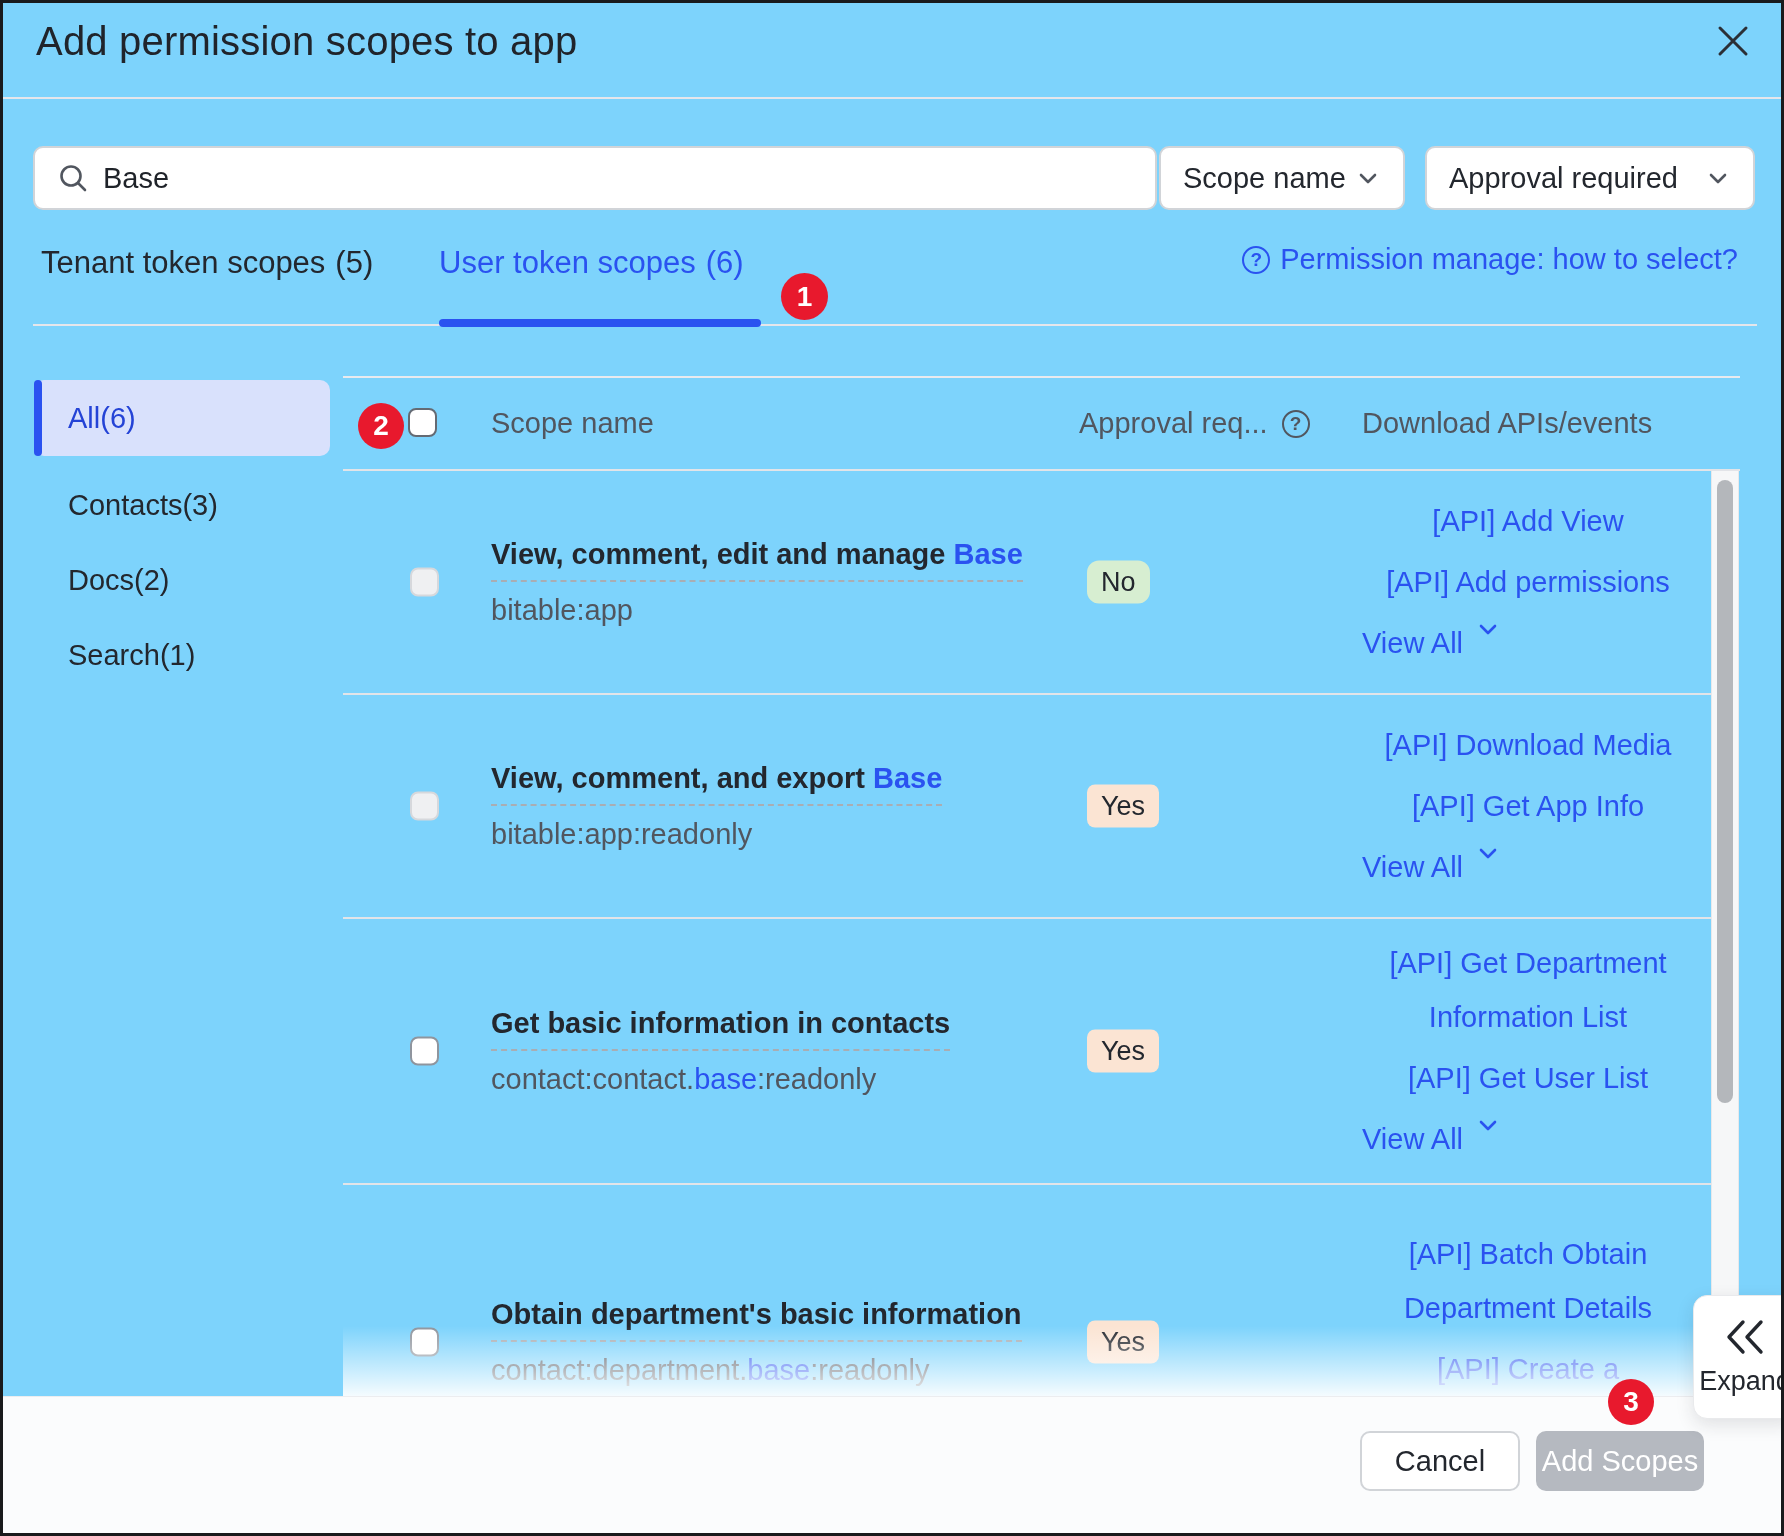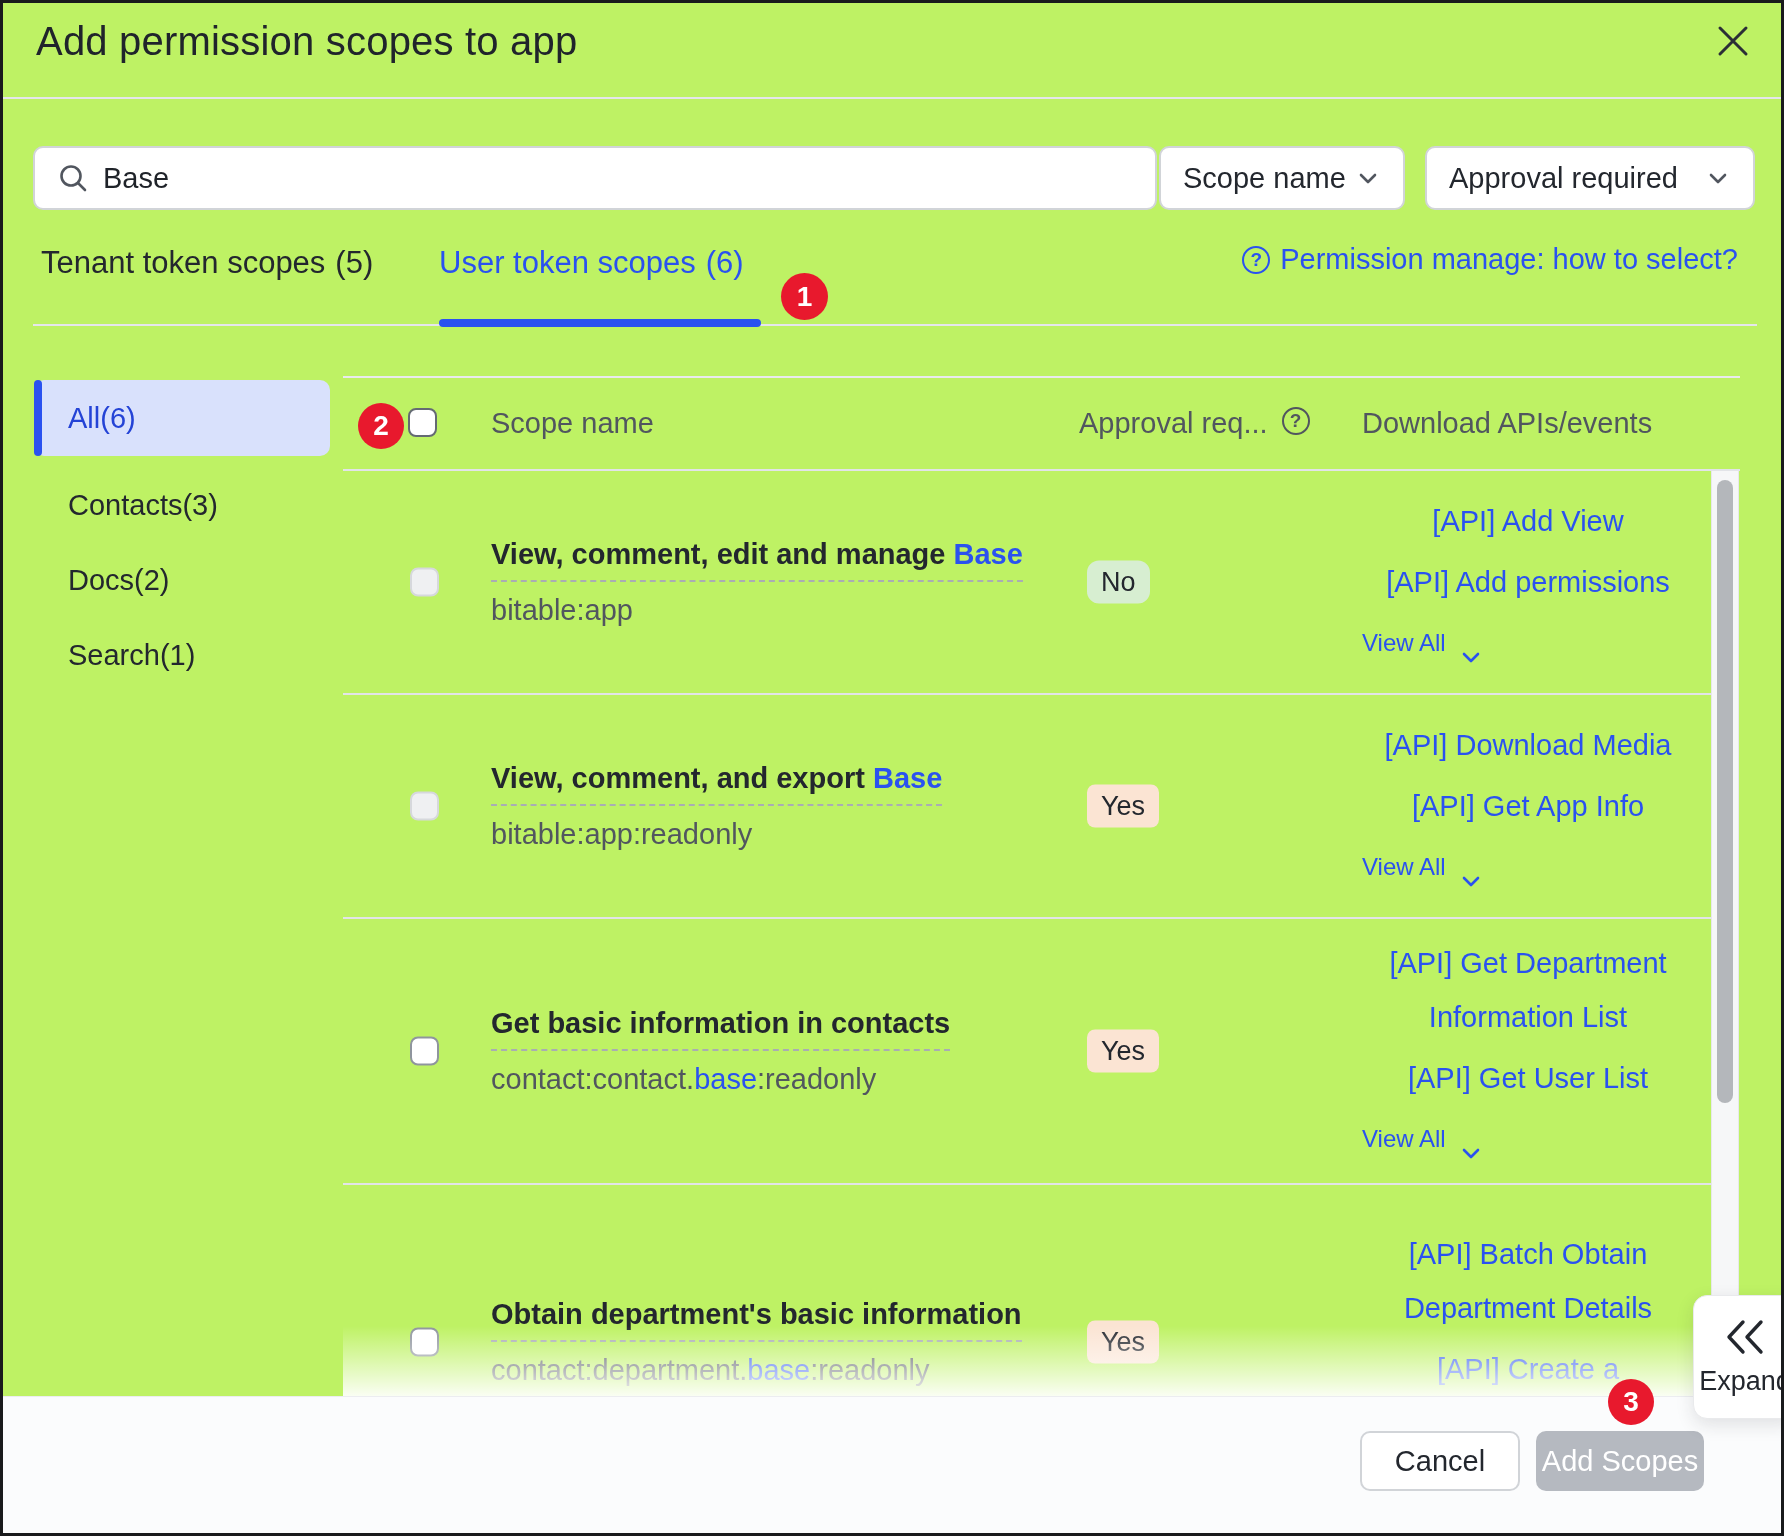--- a/index.html
+++ b/index.html
@@ -1,21 +1,21 @@
 <!DOCTYPE html>
 <html><head>
 <meta charset="utf-8">
 <style>
   * { margin:0; padding:0; box-sizing:border-box; }
   html,body { background:#fff; }
   body { font-family:"Liberation Sans", sans-serif; color:#1f2329; }
 
   .dialog {
     position:relative; width:1784px; height:1536px;
-    background:#bef264; border:3px solid #191a1c; overflow:hidden;
+    background:#7dd3fc; border:3px solid #191a1c; overflow:hidden;
   }
 
   
   .dlg-title { position:absolute; left:33px; top:16px; font-size:40px; font-weight:500; letter-spacing:.2px; color:#20242b; }
   .close-btn { position:absolute; left:1706px; top:14px; width:48px; height:48px; display:flex; align-items:center; justify-content:center; cursor:pointer; }
   .hdr-divider { position:absolute; left:0; top:94px; width:100%; height:2px; background:#e5e6eb; }
 
   
   .search-box { position:absolute; left:30px; top:143px; width:1124px; height:64px; border:2px solid #d1d4d8; border-radius:10px; background:#fff; display:flex; align-items:center; }
   .search-box svg { margin-left:22px; flex:0 0 auto; }
@@ -48,21 +48,21 @@
   .si-0 { top:377px; }
   .si-1 { top:464px; height:76px; }
   .si-2 { top:539px; height:76px; }
   .si-3 { top:614px; height:76px; }
 
   
   .tbl-top-border { position:absolute; left:340px; top:373px; width:1397px; height:2px; background:#e9eaee; }
   .tbl-head-border { position:absolute; left:340px; top:466px; width:1397px; height:2px; background:#e2e4e8; }
   .th-checkbox { position:absolute; left:405px; top:405px; }
   .th-scope { position:absolute; left:488px; top:404px; font-size:29px; color:#51565f; }
-  .th-approval { position:absolute; left:1076px; top:404px; font-size:29px; color:#51565f; display:flex; align-items:flex-start; gap:14px; }
+  .th-approval { position:absolute; left:1076px; top:404px; font-size:29px; color:#51565f; display:flex; align-items:center; gap:14px; }
   .th-approval .q-icon { color:#51565f; }
   .th-related { position:absolute; left:1359px; top:404px; font-size:29px; color:#51565f; }
 
   .checkbox { width:29px; height:29px; border-radius:8px; background:#fff; border:2.5px solid #646a73; cursor:pointer; }
   .checkbox.row-enabled { border-color:#8f959e; }
   .checkbox.row-disabled { background:#eff0f2; border-color:#d6d8dc; cursor:default; }
 
   .table-body { position:absolute; left:340px; top:468px; width:1368px; height:925px; overflow:hidden; }
   .t-row { position:absolute; left:0; width:100%; }
   .t-row + .t-row { border-top:2px solid #e2e4e8; }
@@ -72,21 +72,21 @@
   .scope-title .blue-word { color:#2a52f0; font-weight:600; cursor:pointer; }
   .scope-code { margin-top:10px; font-size:29px; color:#51565f; line-height:36px; }
   .scope-code .hl { color:#2a52f0; }
   .approval-cell { position:absolute; left:744px; top:50%; transform:translateY(-50%); }
   .tag { display:inline-block; font-size:27px; padding:6px 14px; border-radius:8px; color:#23272e; }
   .tag.green { background:#d7eed1;border-radius:12px; }
   .tag.orange { background:#fbe4d3; }
   .api-cell { position:absolute; left:1019px; top:50%; transform:translateY(-50%); width:332px; }
   .api-link { color:#2a52f0; font-size:29px; line-height:54px; cursor:pointer; }
   .api-item { margin-bottom:7px;text-align:center; }
-  .view-all { display:flex; align-items:flex-end; gap:12px; color:#2a52f0; font-size:24px; line-height:54px; cursor:pointer; }
+  .view-all { display:flex; align-items:flex-start; gap:12px; color:#2a52f0; font-size:29px; line-height:54px; cursor:pointer; }
 
   .body-fade { position:absolute; left:340px; top:1323px; width:1368px; height:70px; background:linear-gradient(to bottom, rgba(255,255,255,0), rgba(255,255,255,.92)); pointer-events:none; }
 
   
   .scroll-track { position:absolute; left:1708px; top:468px; width:28px; height:925px; background:#f6f7f8; border-left:1px solid #e7e8ea; border-right:1px solid #e7e8ea; }
   .scroll-thumb { position:absolute; left:5px; top:9px; width:16px; height:623px; border-radius:8px; background:#b4b7bb; cursor:pointer; }
 
   
   .footer { position:absolute; left:0; top:1393px; width:100%; height:140px; background:#fbfcfd; border-top:1px solid #ecedf0; }
   .btn { position:absolute; top:34px; height:60px; border-radius:10px; font-size:29px; display:flex; align-items:center; justify-content:center; cursor:pointer; font-family:inherit; }

